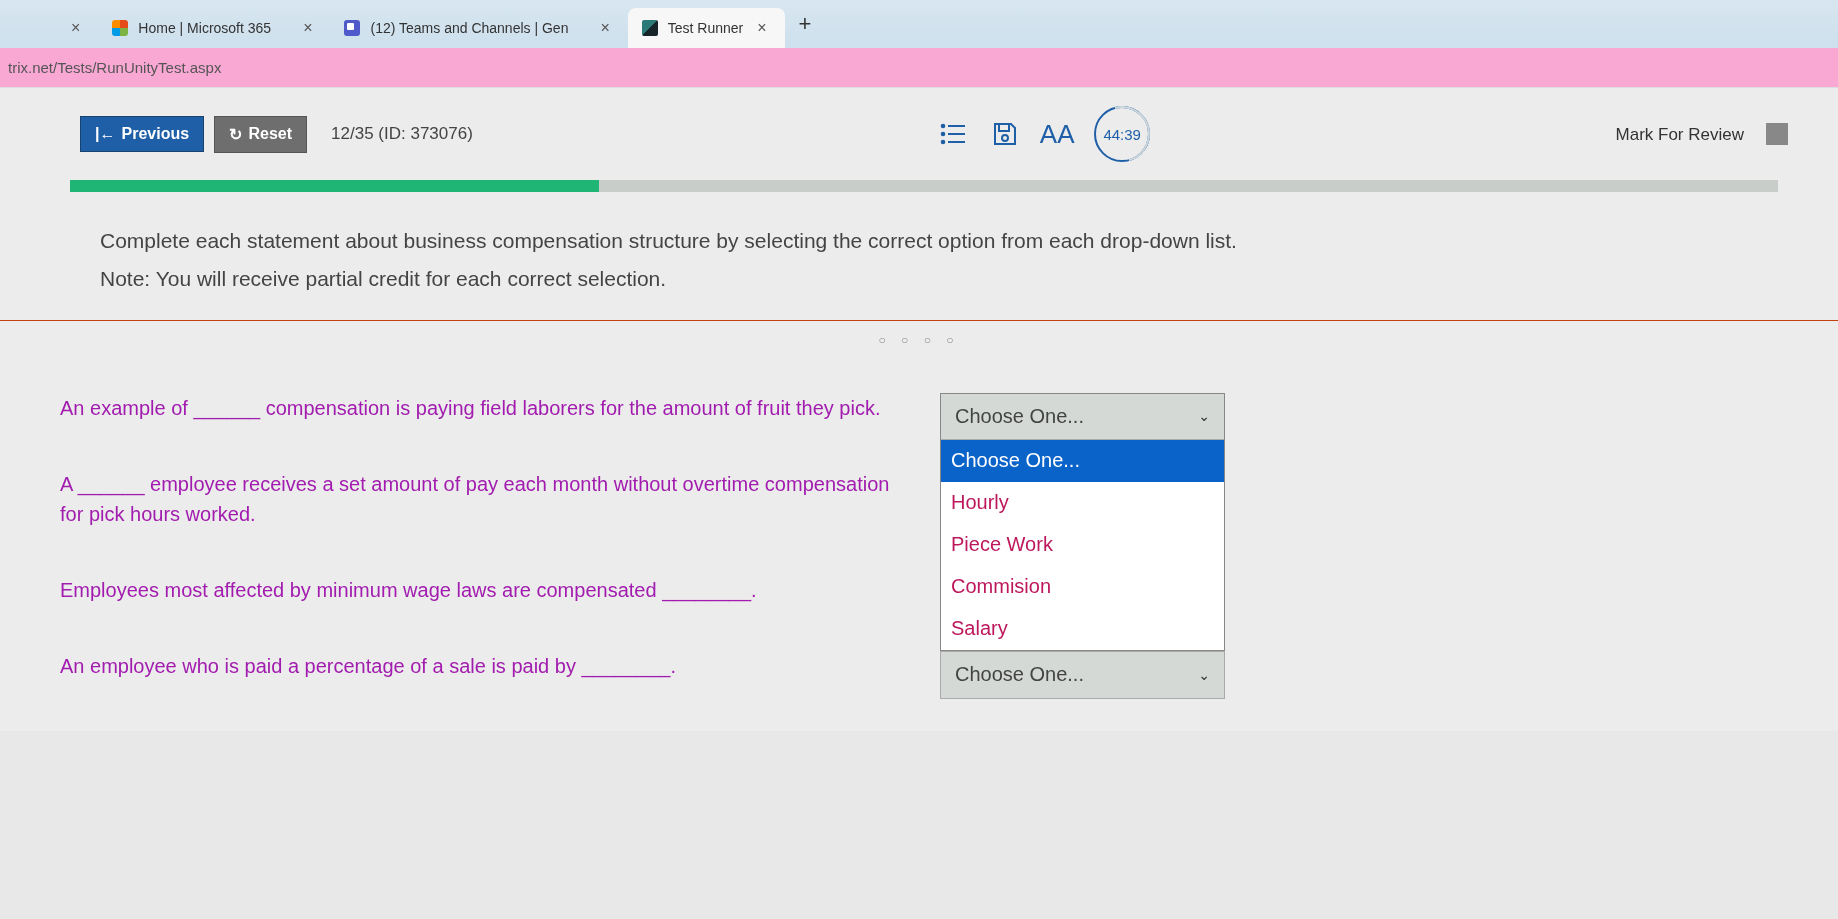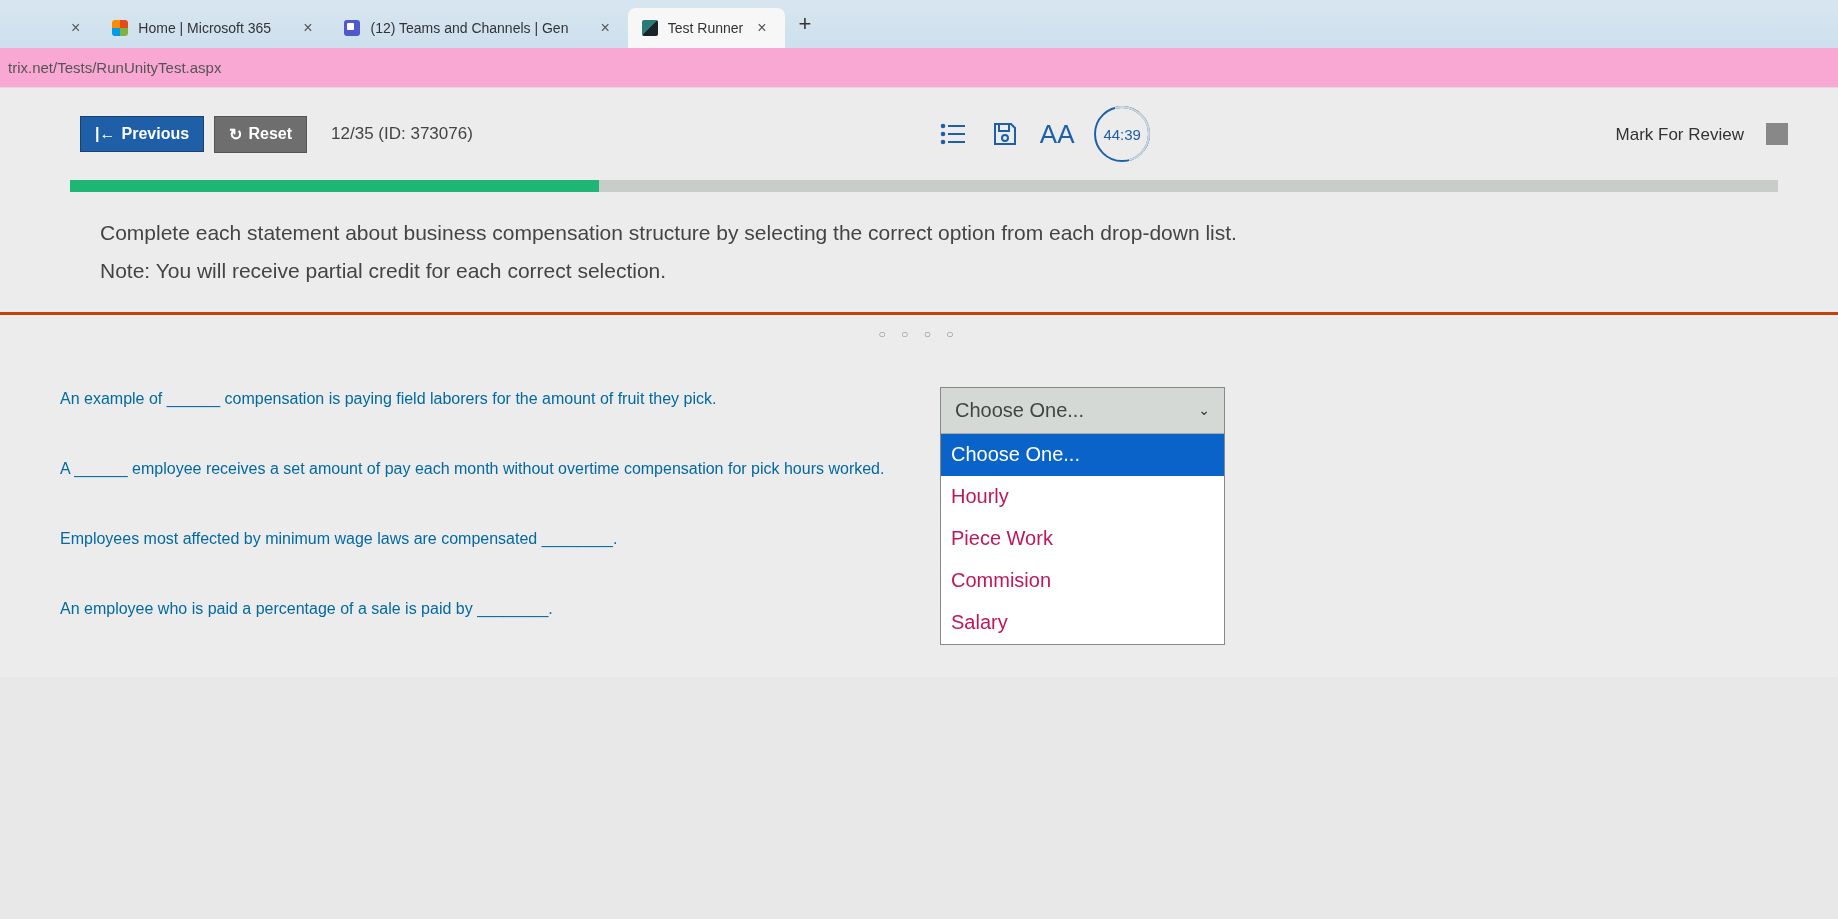--- a/index.html
+++ b/index.html
@@ -94,28 +94,28 @@
 .timer-circle::before{
   content:""; position:absolute; inset:-2px; border-radius:50%;
   border:2px solid transparent; border-top-color:#cfd8dc;border-right-color:#cfd8dc;
   transform:rotate(30deg);
 }
 .mark-review { margin-left:auto; margin-right:20px; display:flex;align-items:flex-end;gap:22px; font-size:17px; color:#333;}
 .mark-review .box{width:22px;height:22px;background:#888;cursor:pointer;}
 .progress-track{height:12px;background:#c8cdc9;margin:0 60px 0 70px;}
 .progress-fill{height:100%;background:#1fb574;width:31%;}
 .instructions{
-  padding: 22px 0 22px 100px;
+  padding: 30px 0 22px 100px;
   font-size: 21px; color:#444; line-height:1.8;
-  border-bottom:3px solid #c2410c;
+  border-bottom:1px solid #c2410c;
 }
 .dots-row{display:flex;justify-content:center;gap:10px;padding:12px 0;color:#888;font-size:12px;letter-spacing:6px;}
 .content{padding: 20px 0 0 60px;}
 .qrow{display:flex;align-items:flex-start;gap:50px;padding:14px 0 32px 0;}
-.qtext{width:830px;font-size:16px;color:#0369a1;line-height:1.5;}
+.qtext{width:830px;font-size:20px;color:#a21caf;line-height:1.5;}
 .select-wrap{position:relative;width:285px;}
 .select-closed{
   height:48px;background:#d5d9d6;border:1px solid #aaa;
   display:flex;align-items:center;padding:0 14px;font-size:20px;color:#444;
   cursor:pointer; justify-content:space-between;
 }
 .chev{font-size:14px;color:#333;}
 .dropdown-open{
   position:absolute;top:0;left:0;width:285px;z-index:10;
   border:1px solid #888;background:#fff;

